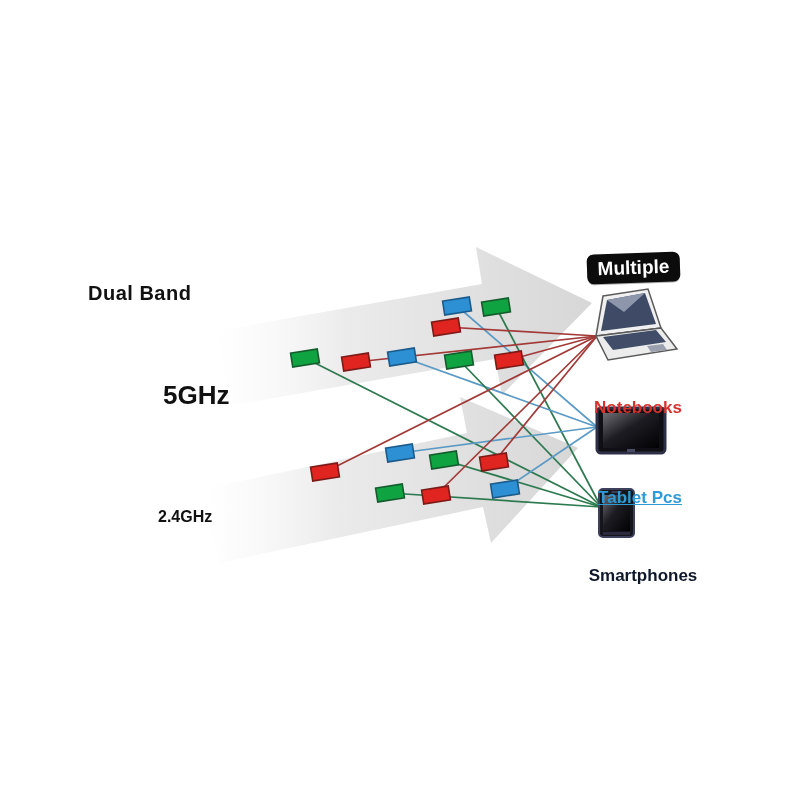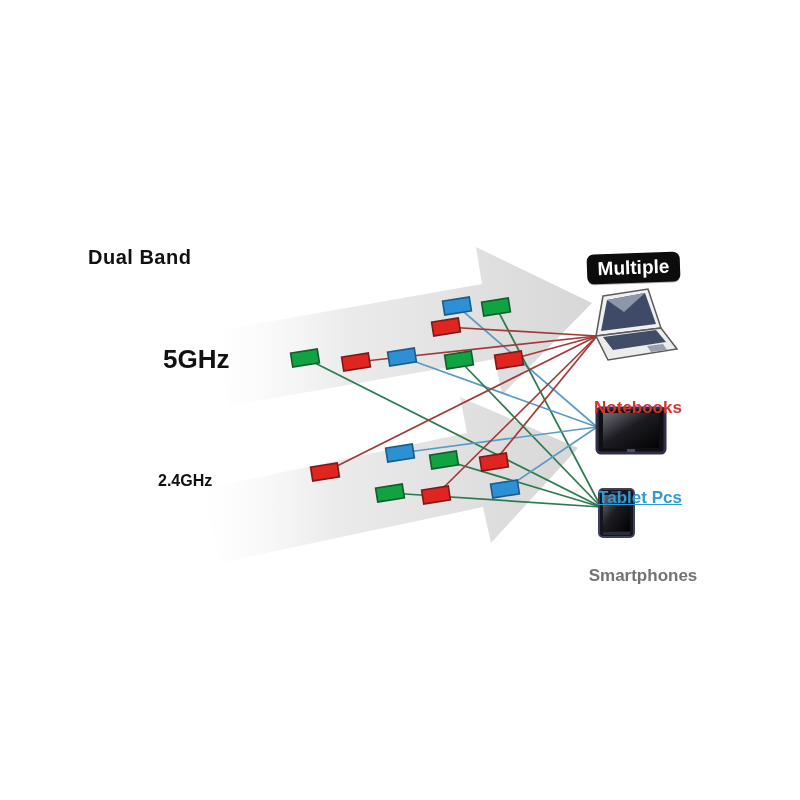--- a/index.html
+++ b/index.html
@@ -1,21 +1,21 @@
 <!DOCTYPE html>
 <html><head>
 <meta charset="utf-8">
 <style>
   html,body{margin:0;padding:0;background:#ffffff;}
   #canvas{
     position:relative;width:800px;height:800px;background:#ffffff;
     overflow:hidden;font-family:"Liberation Sans",sans-serif;
   }
   .abs{position:absolute;}
-  .lbl{font-weight:bold;color:#111;white-space:nowrap;}
+  .lbl{font-weight:bold;color:#111;white-space:nowrap;margin-top:36px;}
   #title-label{left:88px;top:246px;font-size:20px;letter-spacing:0.5px;}
   #band-5ghz{left:163px;top:344px;font-size:26px;}
   #band-24ghz{left:158px;top:472px;font-size:16px;}
   #multiple-badge{
     left:587px;top:253px;width:93px;height:30px;background:#0c0c0c;
     border-radius:7px;color:#ffffff;font-weight:bold;font-size:19px;
     display:flex;align-items:center;justify-content:center;
     transform:rotate(-2deg);box-shadow:0 1px 0 rgba(0,0,0,.3);
   }
   .device-label{font-weight:bold;font-size:17px;text-align:center;margin-top:32px;}
@@ -111,14 +111,14 @@
   </svg>
 
   <div class="abs lbl" id="title-label">Dual Band</div>
   <div class="abs lbl" id="band-5ghz">5GHz</div>
   <div class="abs lbl" id="band-24ghz">2.4GHz</div>
   <div class="abs" id="multiple-badge" style="background: rgb(12, 12, 12);">
     <span>Multiple</span>
   </div>
   <div class="abs device-label" id="device-label-0" style="color: rgb(217, 50, 46);">Notebooks</div>
   <div class="abs device-label" id="device-label-1" style="color: rgb(46, 154, 214);">Tablet Pcs</div>
-  <div class="abs device-label" id="device-label-2" style="color: #737373;">Smartphones</div>
+  <div class="abs device-label" id="device-label-2" style="color: #0f172a;">Smartphones</div>
 </div>
 
 </body></html>

